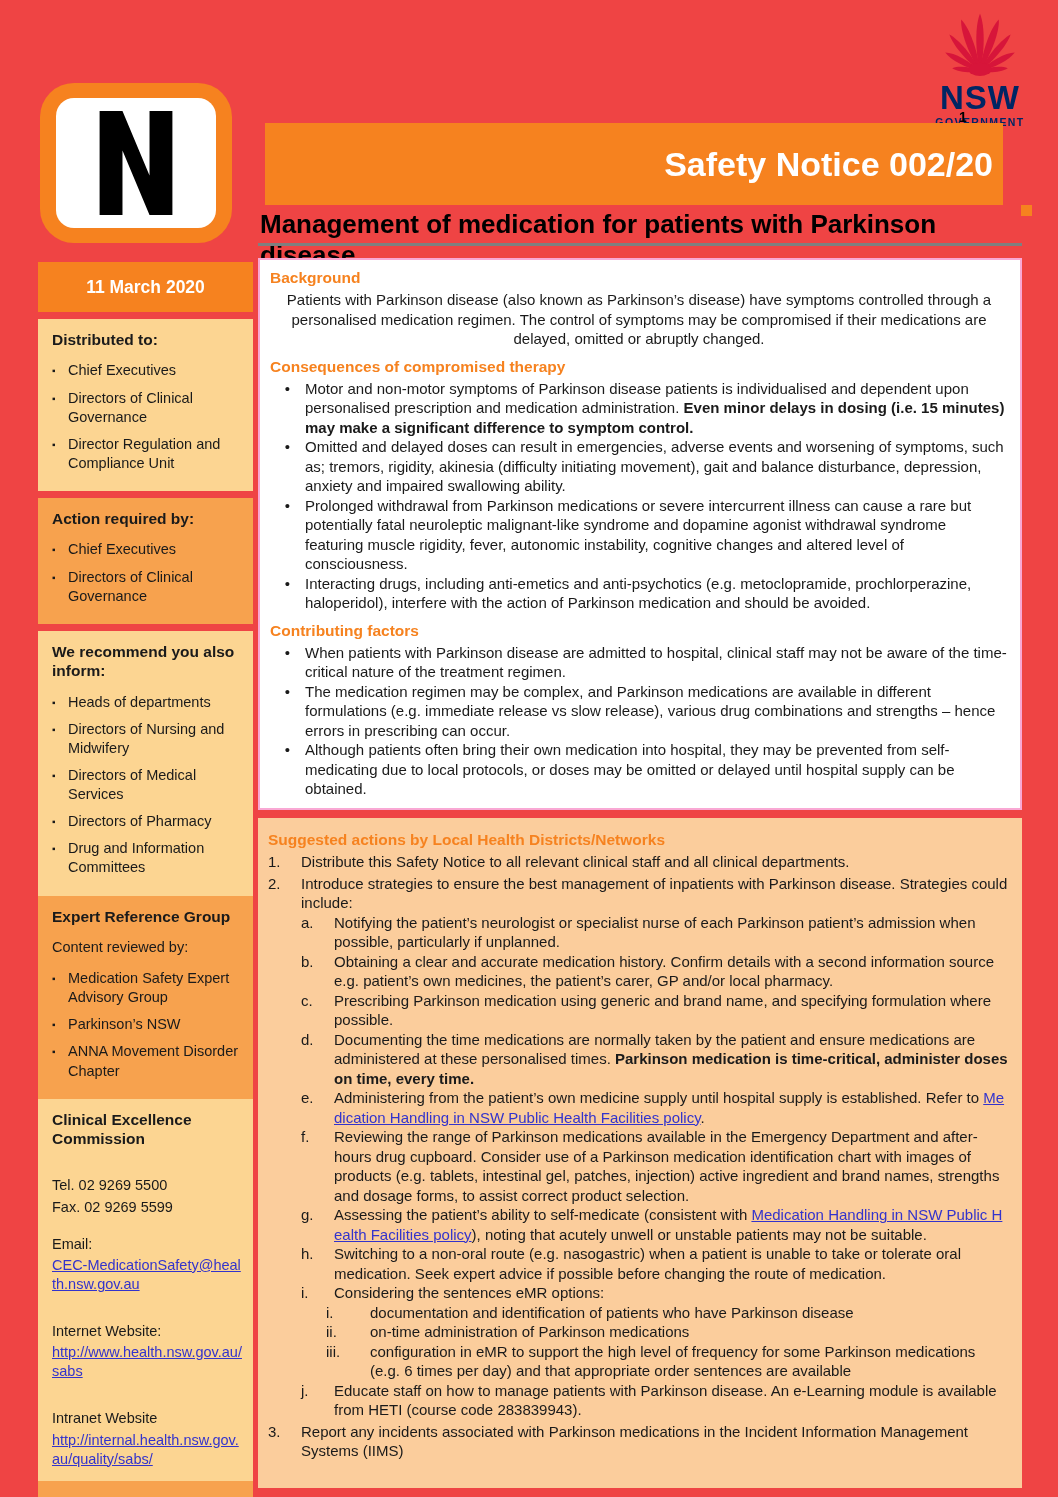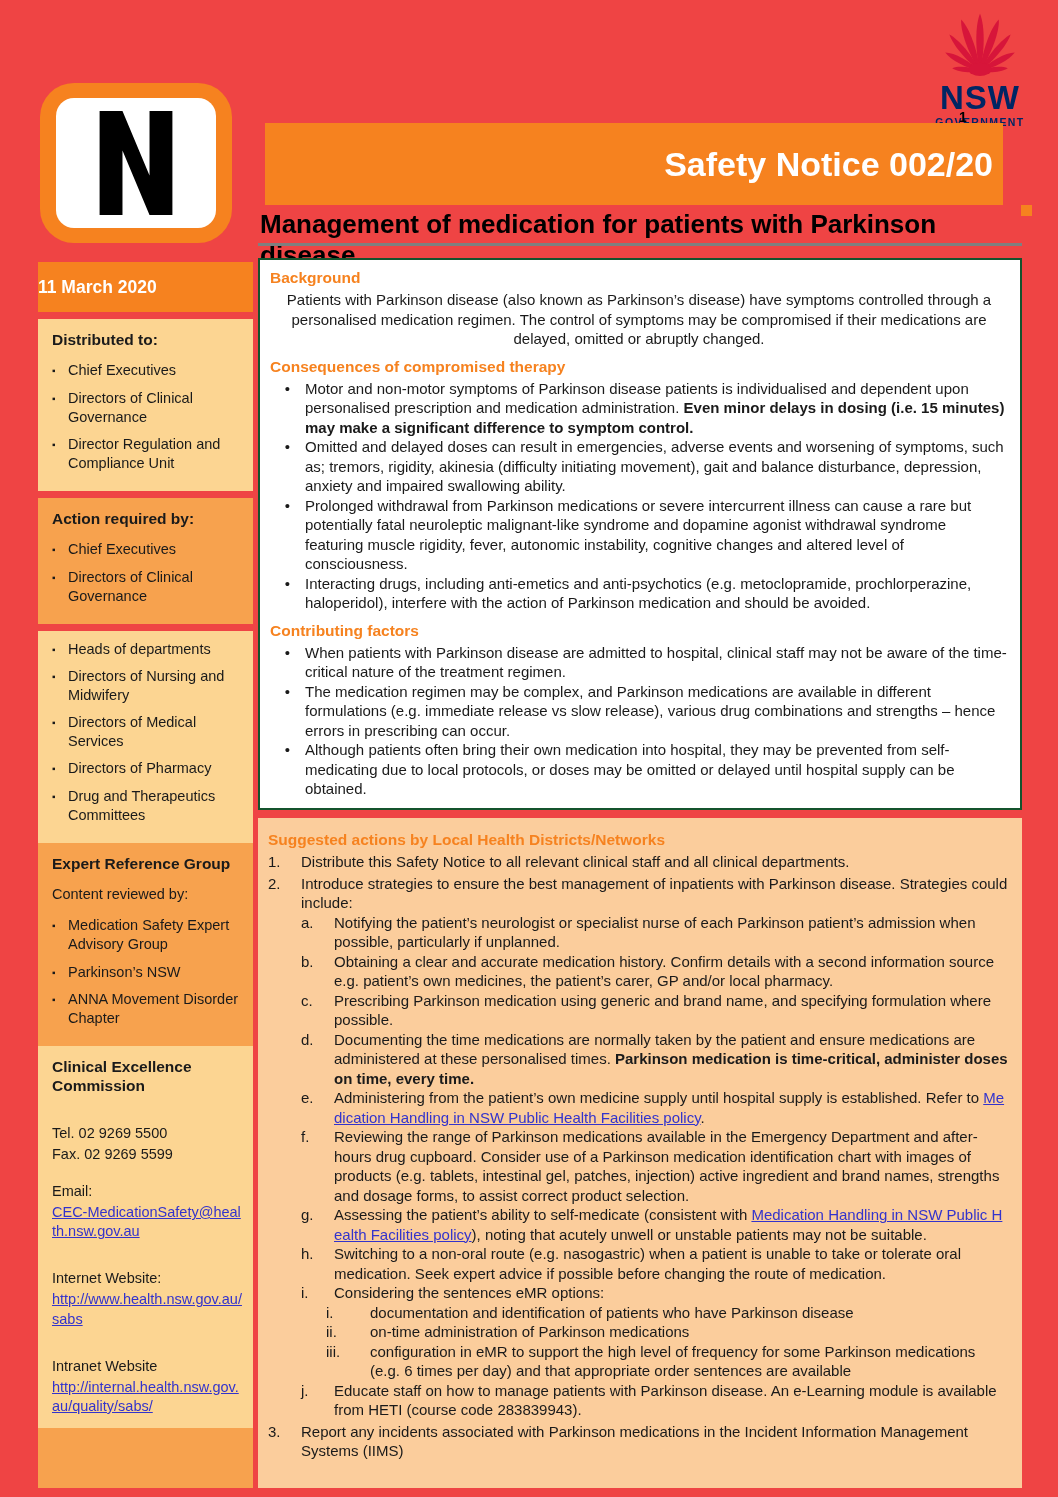--- a/index.html
+++ b/index.html
@@ -23,39 +23,39 @@
   .doc-title{position:absolute; left:260px; top:209px; width:764px; font-size:26px; font-weight:bold; color:#000;}
   .rule{position:absolute; left:258px; top:243px; width:764px; height:3px; background:#7F7F7F;}
 
   
   .sidebar{position:absolute; left:38px; top:262px; width:215px; bottom:9px;
     display:flex; flex-direction:column; font-size:14.5px; line-height:1.32;}
   .sb-box{padding:9px 10px 10px 14px; box-sizing:border-box;}
   .sb-tan{background:#FCD592;}
   .sb-mid{background:#F7A24E;}
   .sb-date{height:50px; padding:0; background:#F6821F; color:#ffffff; font-weight:bold;
-    font-size:17.5px; text-align:left; line-height:50px; margin-bottom:7px;}
+    font-size:17.5px; text-align:center; line-height:50px; margin-bottom:7px;}
   .mb7{margin-bottom:7px;}
   .sb-head{font-weight:bold; font-size:15.5px; margin:2px 0 12px 0; line-height:1.25;}
   .sb-sub{margin:0 0 12px 0;}
   .sb-item{display:flex; margin-bottom:8px;}
   .sb-marker{flex:none; width:16px; font-size:10px; padding-top:3px;}
   .sb-text{flex:1;}
   .sb-cec{flex:1;}
   .sb-line{margin:0 0 2px 0;}
   .sb-gap{height:16px;}
   .sb-gap-lg{height:26px;}
   .lnk{color:#3333CC; text-decoration:underline; word-break:break-all; cursor:pointer;}
   .sb-review{height:110px; text-align:center; padding-top:30px;}
 
   
   .main{position:absolute; left:258px; top:258px; width:764px; bottom:9px;
     display:flex; flex-direction:column; font-size:15px; line-height:1.3;}
   .box1{height:552px; box-sizing:border-box; background:#ffffff;
-    border:2px solid #14532d; padding:4px 12px 4px 10px; overflow:hidden;}
+    border:2px solid #f9a8d4; padding:4px 12px 4px 10px; overflow:hidden;}
   .box2{flex:1; background:#FBCD9C; margin-top:8px; padding:8px 14px 8px 10px; overflow:hidden;}
   .m-head{color:#F6821F; font-weight:bold; font-size:15.5px; margin:8px 0 2px 0;}
   .m-head-first{margin-top:4px;}
   .para{margin:0 0 4px 0;text-align:center;}
   .b-row{display:flex;}
   .b-marker{flex:none; width:35px; text-align:center; padding-top:0;}
   .b-text{flex:1;}
   .bld{font-weight:bold;}
   .num-row{display:flex; margin-top:2px;}
   .num{flex:none; width:33px;}
@@ -151,39 +151,40 @@
         <span class="sb-marker">▪</span>
         <span class="sb-text">Chief Executives</span>
       </div>
       <div class="sb-item">
         <span class="sb-marker">▪</span>
         <span class="sb-text">Directors of Clinical Governance</span>
       </div>
     </div>
 
     <div class="sb-box sb-tan">
+      <div class="sb-head">We recommend you also inform:</div>
       <div class="sb-item">
         <span class="sb-marker">▪</span>
         <span class="sb-text">Heads of departments</span>
       </div>
       <div class="sb-item">
         <span class="sb-marker">▪</span>
         <span class="sb-text">Directors of Nursing and Midwifery</span>
       </div>
       <div class="sb-item">
         <span class="sb-marker">▪</span>
         <span class="sb-text">Directors of Medical Services</span>
       </div>
       <div class="sb-item">
         <span class="sb-marker">▪</span>
         <span class="sb-text">Directors of Pharmacy</span>
       </div>
       <div class="sb-item">
         <span class="sb-marker">▪</span>
-        <span class="sb-text">Drug and Therapeutics Committees</span>
+        <span class="sb-text">Drug and Information Committees</span>
       </div>
     </div>
 
     <div class="sb-box sb-mid">
       <div class="sb-head">Expert Reference Group</div>
       <div class="sb-sub">Content reviewed by:</div>
       <div class="sb-item">
         <span class="sb-marker">▪</span>
         <span class="sb-text">Medication Safety Expert Advisory Group</span>
       </div>

